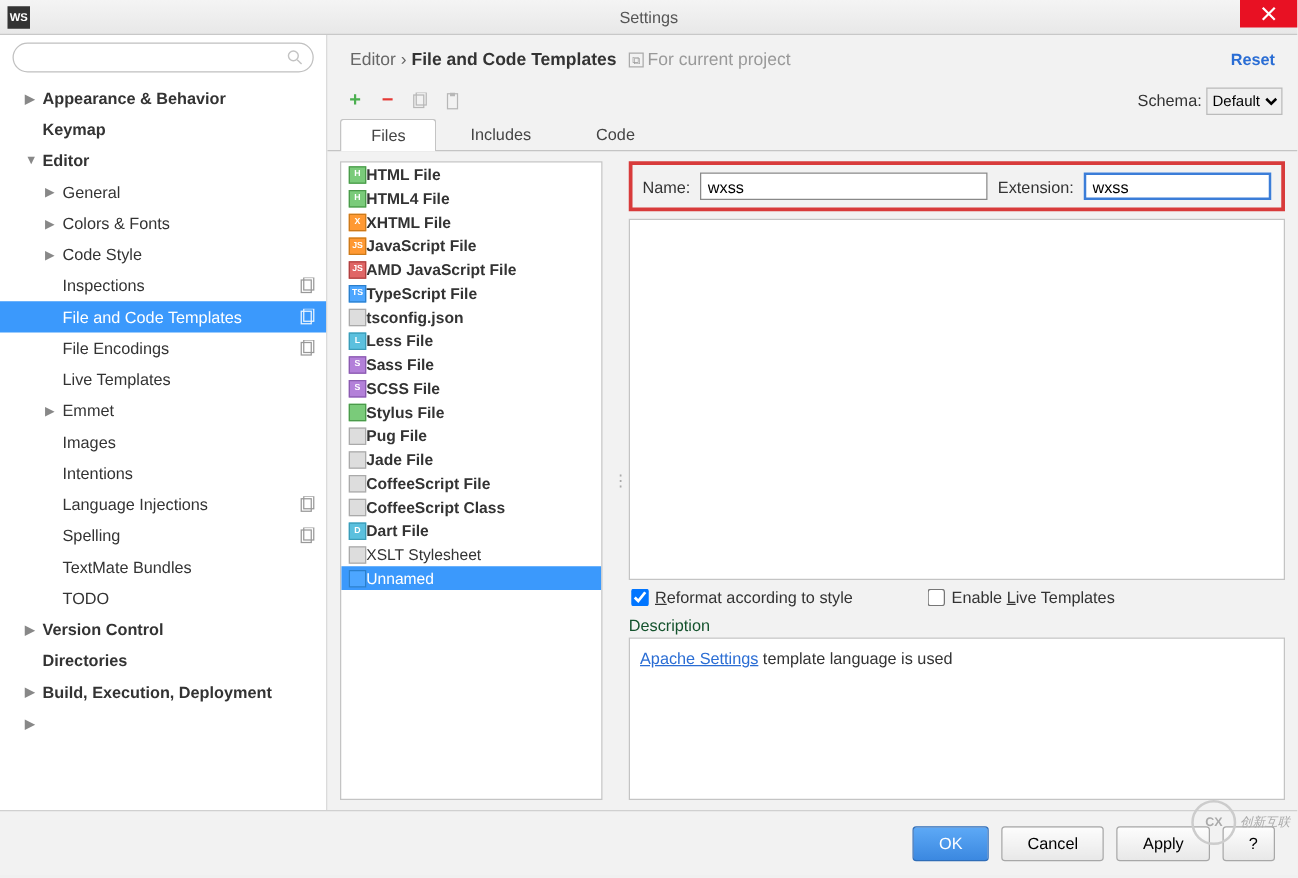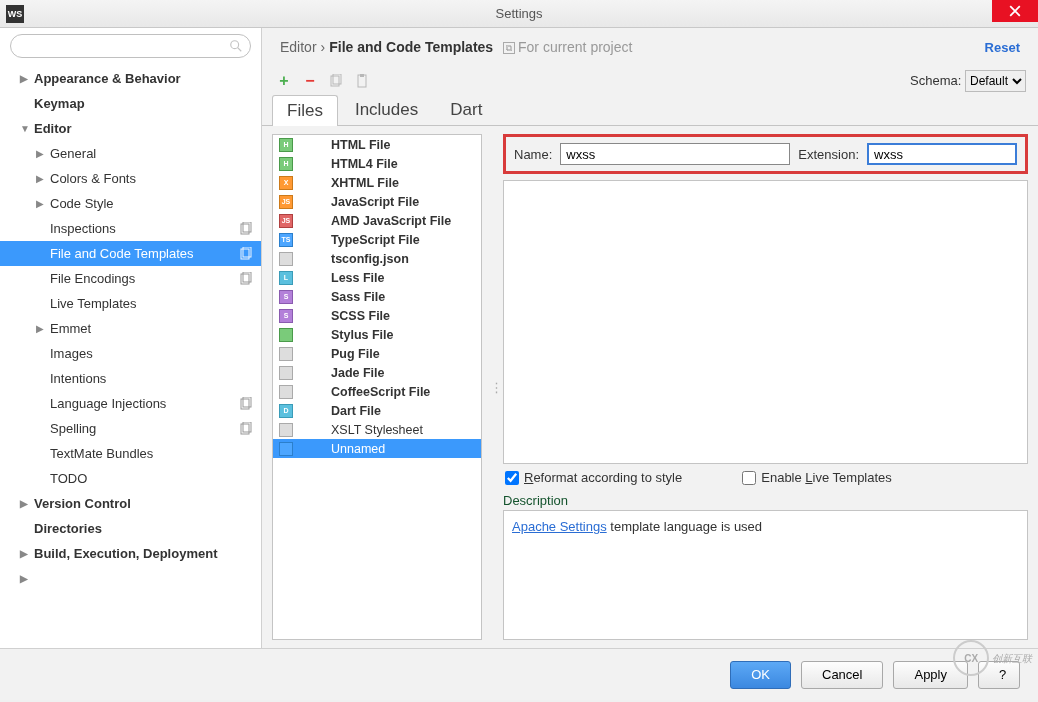--- a/index.html
+++ b/index.html
@@ -42,26 +42,26 @@
 
 .toolbar-row { height: 30px; display: flex; align-items: center; padding: 0 12px; }
 .toolbar-row .tool { width: 20px; height: 20px; margin-right: 6px; display:flex; align-items:center; justify-content:center; font-size:16px; font-weight:bold; }
 .tool.add { color: #4caf50; }
 .tool.remove { color: #e53935; }
 .tool.copy svg, .tool.paste svg { width:14px; height:14px; opacity:0.55; }
 .schema { margin-left: auto; color:#333; }
 .schema select { height:22px; font-size:12px; border:1px solid #bbb; }
 
 .tabs { display: flex; border-bottom: 1px solid #c4c4c4; padding-left: 10px; margin-top:-2px;}
-.tab { padding: 5px 14px; border: 1px solid transparent; border-bottom: none; font-size:17px; cursor:pointer; color:#444; margin-right:2px; }
+.tab { padding: 5px 24px; border: 1px solid transparent; border-bottom: none; font-size:13px; cursor:pointer; color:#444; margin-right:2px; }
 .tab.active { background: #fff; border-color: #c4c4c4; border-top: 1px solid #c4c4c4; border-radius: 3px 3px 0 0; position:relative; top:1px;}
 
 .content-row { flex: 1; display: flex; padding: 8px 10px 8px 10px; gap: 8px; min-height:0; }
 .template-list { width: 210px; background: #fff; border: 1px solid #c4c4c4; overflow: auto; }
-.tlist-item { display:flex; align-items:center; height:19px; padding: 0 6px; font-size:12.5px; font-weight:bold; cursor:pointer; white-space:nowrap;gap:38px; }
+.tlist-item { display:flex; align-items:center; height:19px; padding: 0 6px; font-size:12.5px; font-weight:bold; cursor:pointer; white-space:nowrap; }
 .tlist-item.selected { background:#3b99fc; color:#fff; }
 .tlist-item.regular { font-weight:normal; }
 
 .detail { flex:1; display:flex; flex-direction:column; min-width:0;}
 .name-ext-row { border: 3px solid #d83b3b; padding: 6px 8px; display:flex; align-items:center; gap:8px; background:#f2f2f2; }
 .name-ext-row label { color:#333; }
 .name-ext-row input { border:1px solid #888; height:22px; padding:0 5px; font-size:13px; }
 .name-input { flex:1; }
 .ext-input { width: 150px; border:2px solid #3b7dd8 !important; }
 .editor-area { flex:1; background:#fff; border:1px solid #c4c4c4; margin-top:6px; min-height:120px; }
@@ -250,21 +250,21 @@
         </div>
       <div class="schema">
         <span>Schema:</span>
         <select><option>Default</option></select>
       </div>
     </div>
 
     <div class="tabs" id="tabs">
         <div class="tab active">Files</div>
         <div class="tab">Includes</div>
-        <div class="tab">Dart</div>
+        <div class="tab">Code</div>
       </div>
 
     <div class="content-row">
       <div class="template-list" id="tlist">
           <div class="tlist-item">
             <span class="file-ico green">H</span>
             <span>HTML File</span>
           </div>
           <div class="tlist-item">
             <span class="file-ico green">H</span>
@@ -310,20 +310,24 @@
             <span class="file-ico gray"></span>
             <span>Pug File</span>
           </div>
           <div class="tlist-item">
             <span class="file-ico gray"></span>
             <span>Jade File</span>
           </div>
           <div class="tlist-item">
             <span class="file-ico gray"></span>
             <span>CoffeeScript File</span>
+          </div>
+          <div class="tlist-item">
+            <span class="file-ico gray"></span>
+            <span>CoffeeScript Class</span>
           </div>
           <div class="tlist-item">
             <span class="file-ico cyan">D</span>
             <span>Dart File</span>
           </div>
           <div class="tlist-item regular">
             <span class="file-ico gray"></span>
             <span>XSLT Stylesheet</span>
           </div>
           <div class="tlist-item selected regular">

